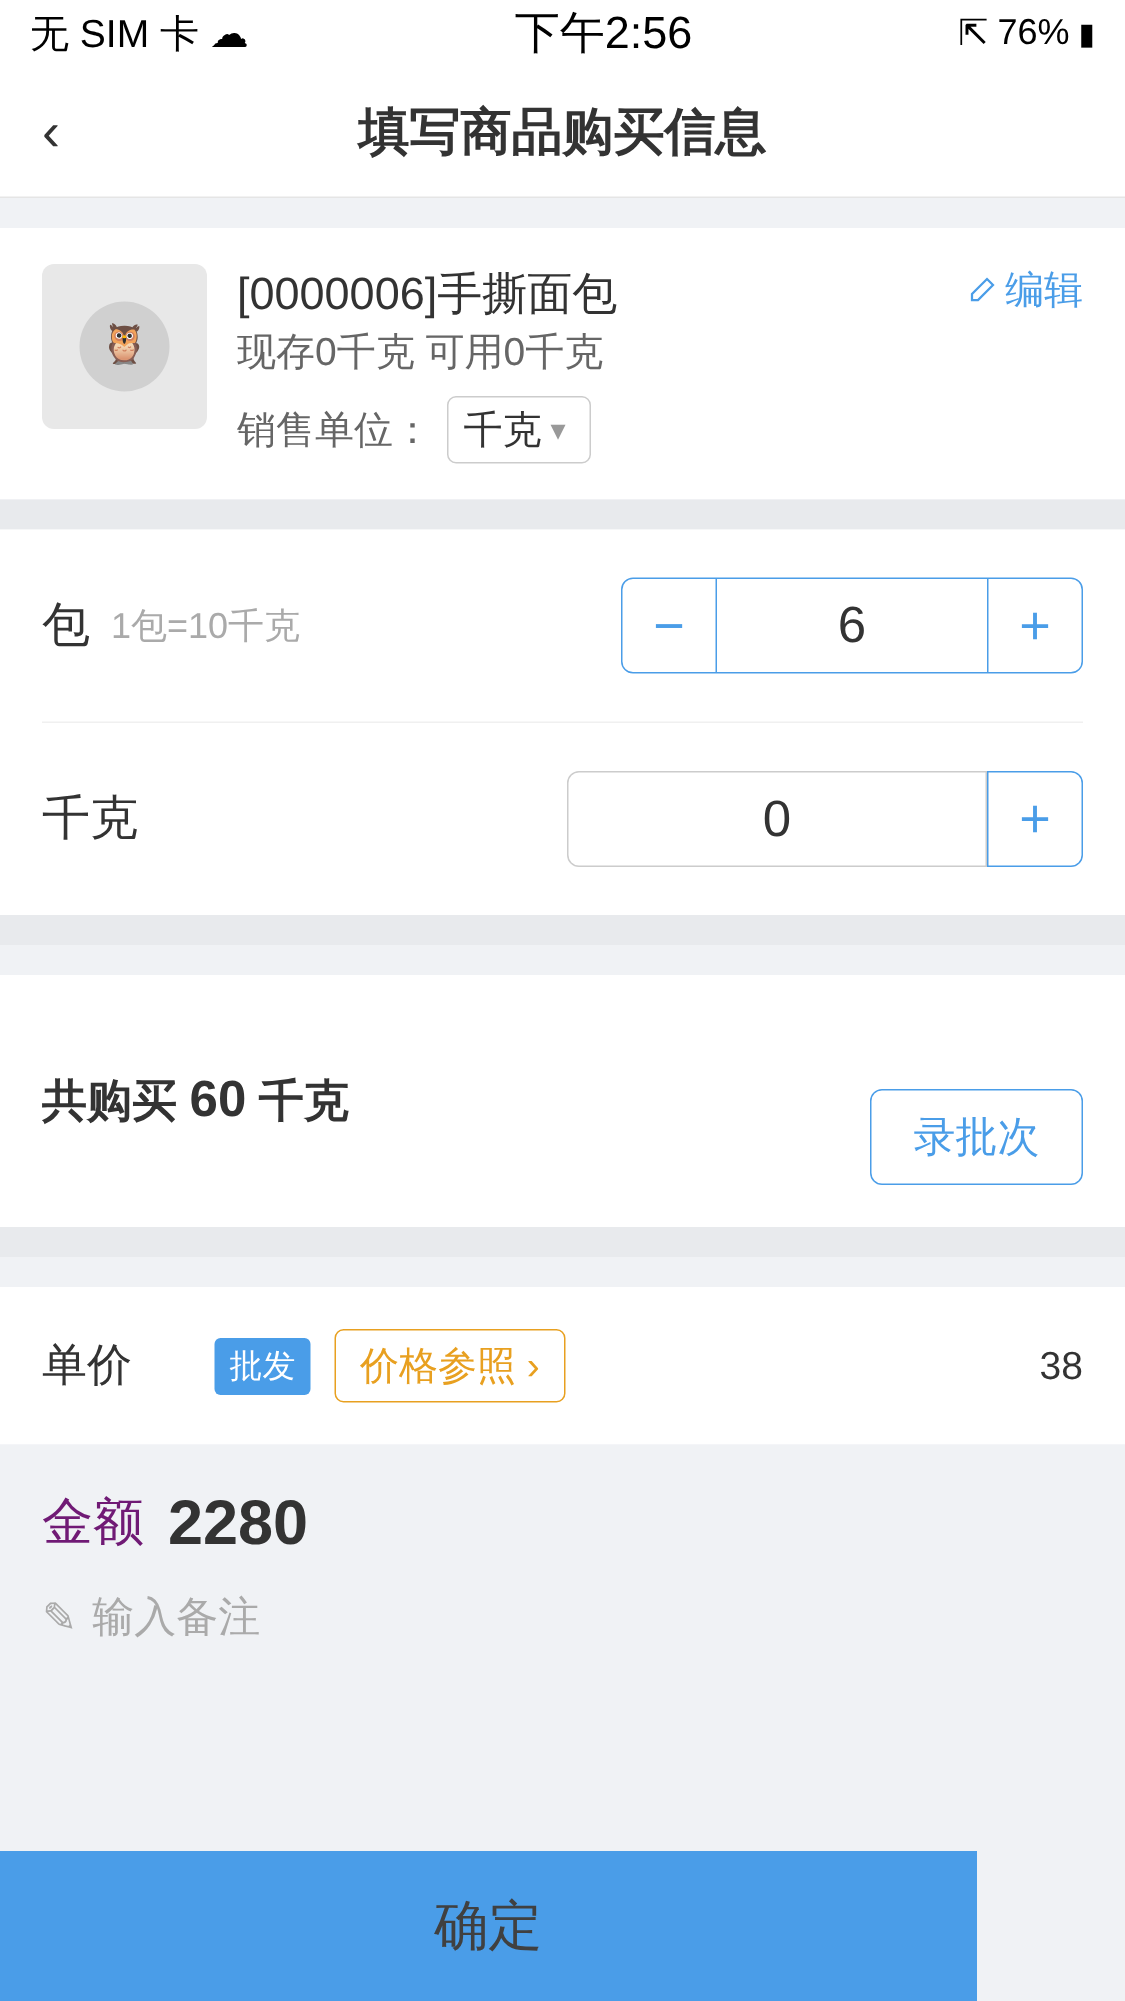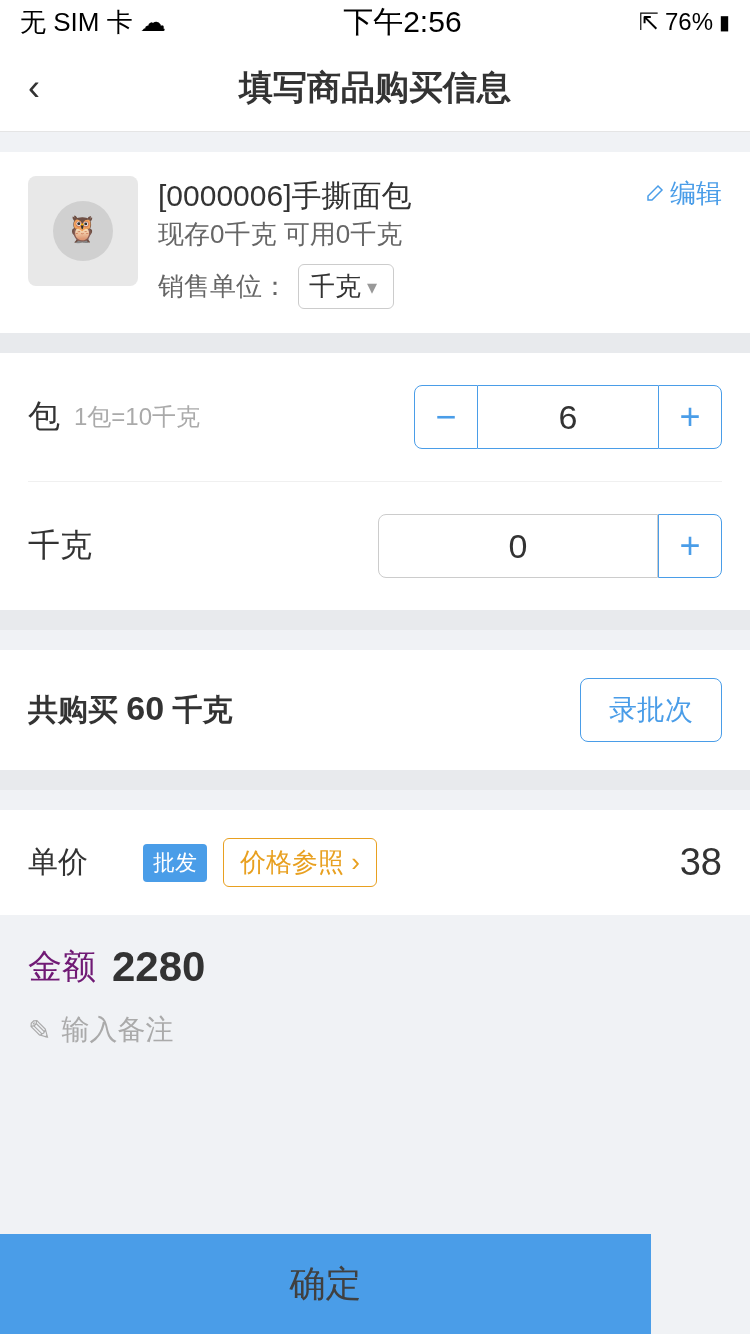--- a/index.html
+++ b/index.html
@@ -207,20 +207,21 @@
       font-weight: 600;
     }
     .batch-btn {
       border: 1.5px solid #4a9de8;
       color: #4a9de8;
       background: #fff;
       border-radius: 8px;
       padding: 12px 28px;
       font-size: 28px;
       cursor: pointer;
+      margin-top: 48px;
     }
 
     
     .price-section {
       background: #fff;
       margin-top: 20px;
       padding: 28px 28px;
     }
     .price-row {
       display: flex;
@@ -246,21 +247,21 @@
       padding: 6px 16px;
       font-size: 26px;
       background: #fff;
       display: flex;
       align-items: center;
       gap: 6px;
       cursor: pointer;
     }
     .price-value {
       margin-left: auto;
-      font-size: 38px;
+      font-size: 26px;
       color: #333;
       font-weight: 500;
     }
 
     
     .amount-section {
       background: #f0f2f5;
       padding: 28px 28px 10px;
     }
     .amount-row {

